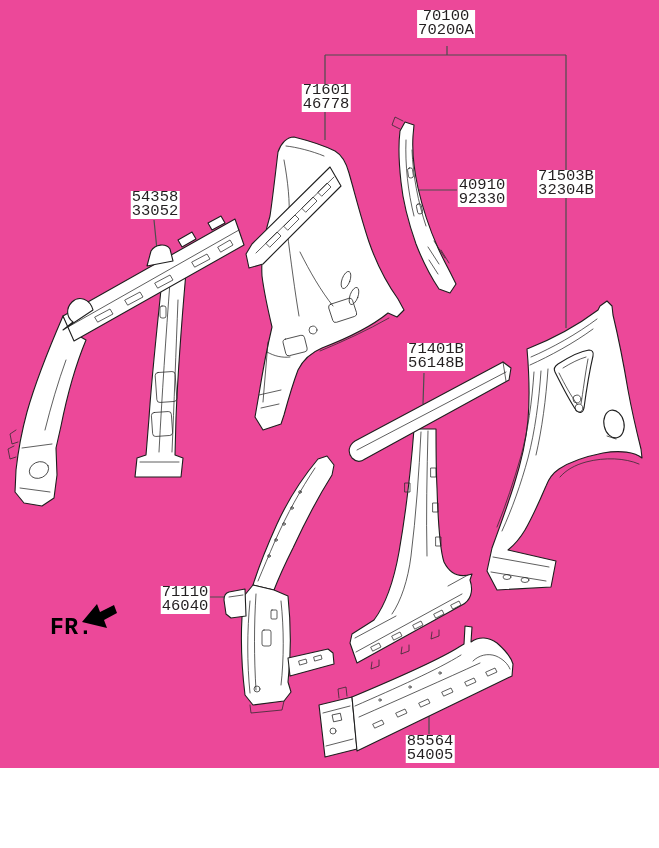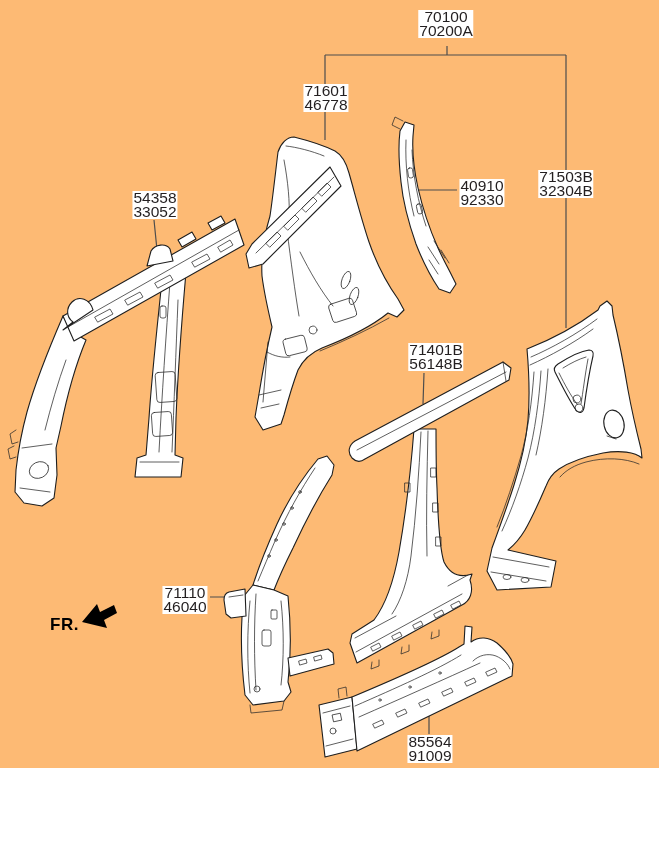--- a/index.html
+++ b/index.html
@@ -1,29 +1,29 @@
 <!DOCTYPE html>
 <html><head>
 <meta charset="utf-8">
 <style>
   html,body{margin:0;padding:0;background:#fff;}
   .stage{
-    position:relative;width:659px;height:768px;background:#fdba74;overflow:hidden;
-    font-family:Liberation Sans, sans-serif;
+    position:relative;width:659px;height:768px;background:#ec4899;overflow:hidden;
+    font-family:Liberation Mono, monospace;
   }
   .stage svg{position:absolute;left:0;top:0;z-index:1;}
   .callout{
     position:absolute;z-index:2;transform:translateX(-50%);
     display:flex;flex-direction:column;align-items:center;
     font-size:15.5px;line-height:13.8px;color:#231f20;background:#fff;
     padding:0 1px;white-space:nowrap;
   }
   .callout span{display:block;}
   .fr-label{
-    position:absolute;z-index:2;font-size:17px;font-weight:bold;color:#000;
+    position:absolute;z-index:2;font-size:23px;font-weight:bold;color:#000;
     letter-spacing:0.5px;
   }
   
   .s{fill:#ffffff;stroke:#1e1e1e;stroke-width:1.1;stroke-linejoin:round;stroke-linecap:round;}
   .d{fill:none;stroke:#2a2a2a;stroke-width:0.75;stroke-linejoin:round;stroke-linecap:round;}
   .leader{fill:none;stroke:#4d4d4d;stroke-width:1.2;}
 </style>
 </head>
 <body>
 
@@ -178,18 +178,18 @@
     <span>56148B</span>
   </div>
 
   <div class="callout" style="left:185px;top:586px">
     <span>71110</span>
     <span>46040</span>
   </div>
 
   <div class="callout" style="left:430px;top:735px">
     <span>85564</span>
-    <span>91009</span>
+    <span>54005</span>
   </div>
 
   <div class="fr-label" style="left:50px;top:615px">FR.</div>
 
 </div>
 
 </body></html>

